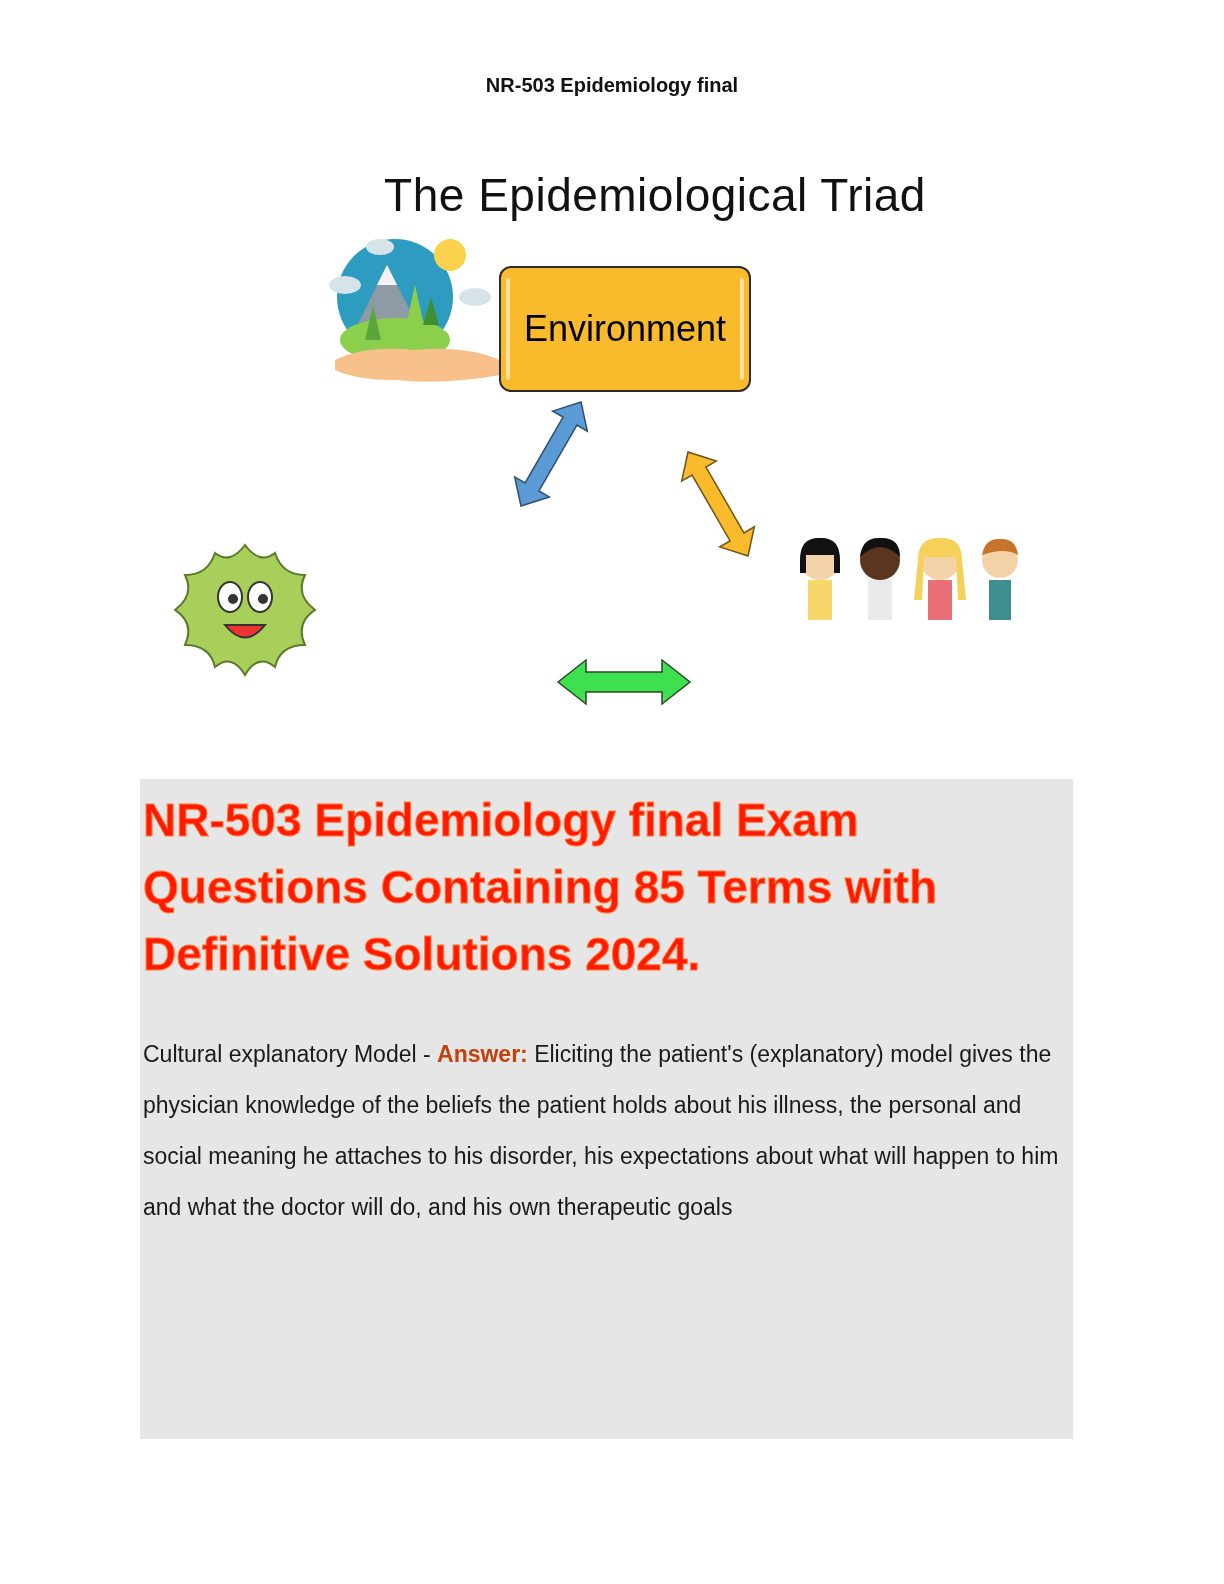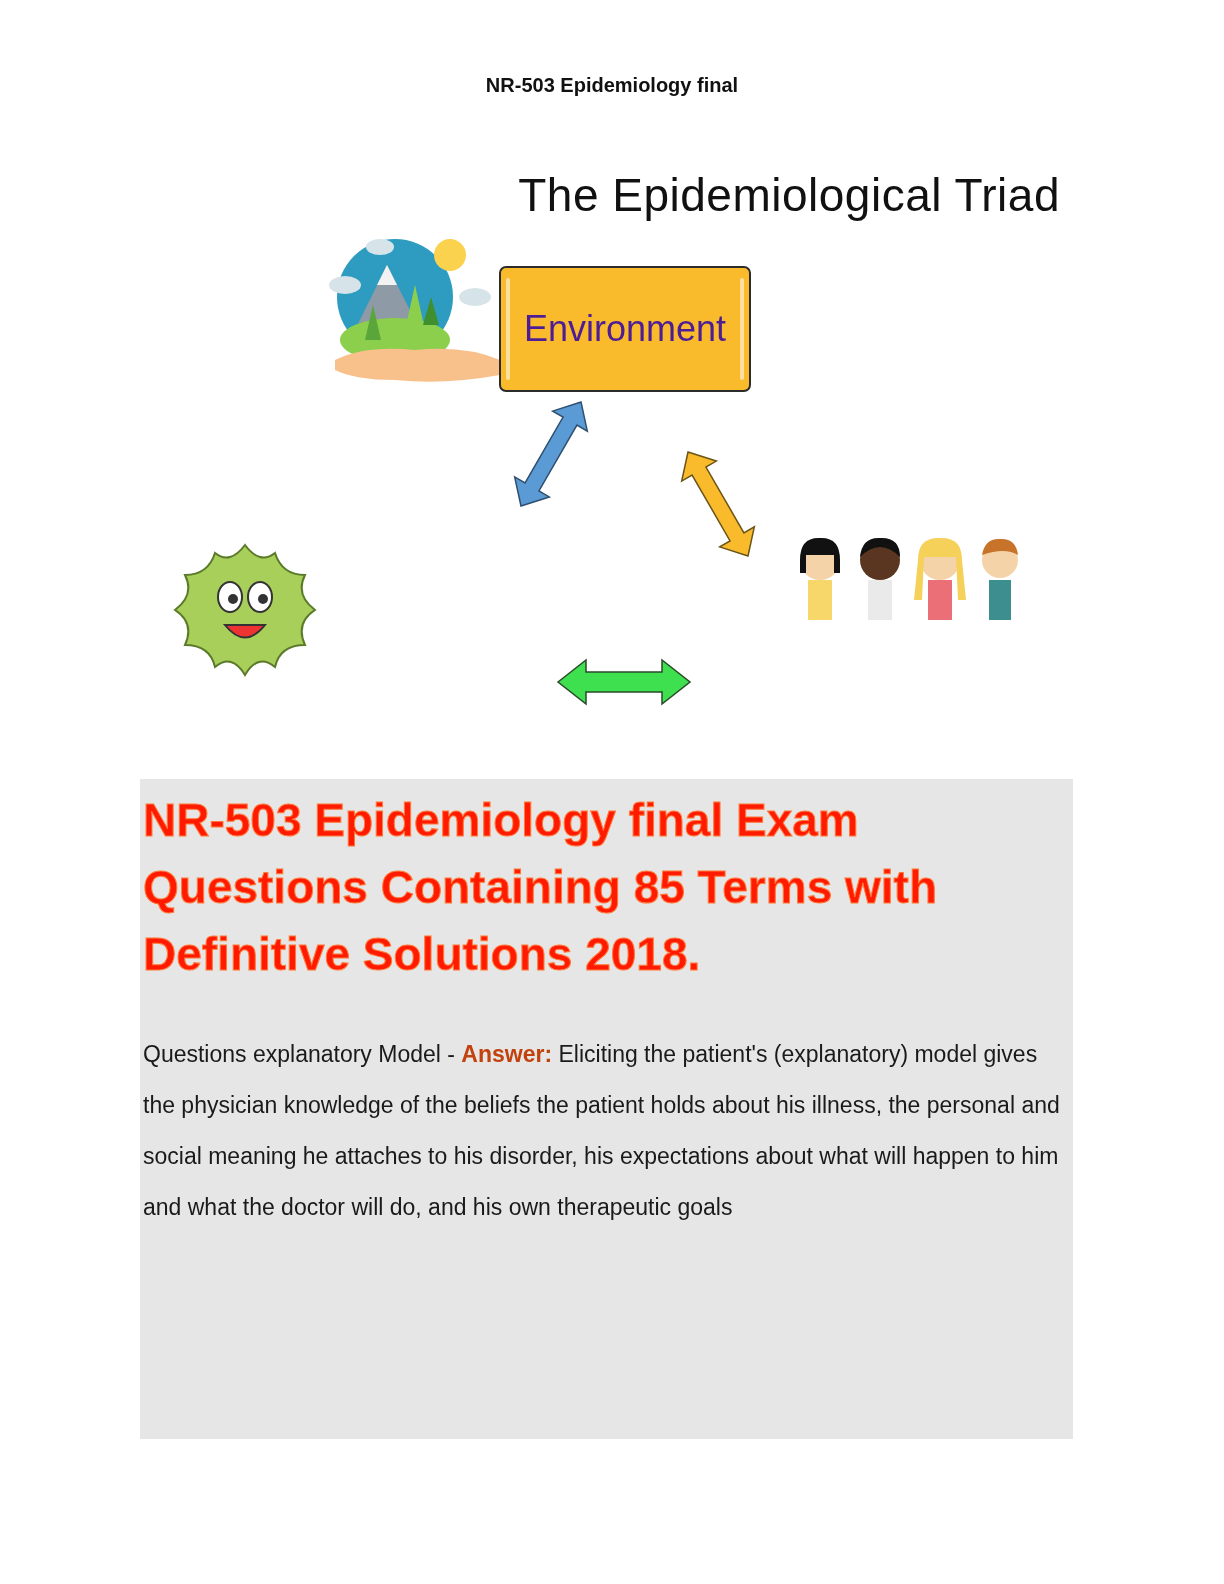--- a/index.html
+++ b/index.html
@@ -1,20 +1,20 @@
 <!DOCTYPE html>
 <html><head>
 <meta charset="utf-8">
 <style>
   html, body { margin: 0; padding: 0; background: #ffffff; }
   body { width: 1224px; height: 1584px; position: relative; overflow: hidden; font-family: "Liberation Sans", "DejaVu Sans", sans-serif; color: #111; }
   .page-header { position: absolute; top: 74px; left: 0; width: 1224px; text-align: center; font-size: 20px; font-weight: bold; color: #111; }
   .figure { position: absolute; left: 160px; top: 160px; width: 900px; height: 600px; }
-  .triad-title { position: absolute; left: 0; top: 8px; width: 900px; text-align: right; font-size: 46px; color: #111; padding-left: 90px; box-sizing: border-box; letter-spacing: 0.5px; }
-  .box { position: absolute; border: 2px solid #2b2b2b; border-radius: 7px; box-sizing: border-box; display: flex; align-items: center; justify-content: center; color: #4c1d95; font-size: 36px; }
+  .triad-title { position: absolute; left: 0; top: 8px; width: 900px; text-align: center; font-size: 46px; color: #111; padding-left: 90px; box-sizing: border-box; letter-spacing: 0.5px; }
+  .box { position: absolute; border: 2px solid #2b2b2b; border-radius: 12px; box-sizing: border-box; display: flex; align-items: center; justify-content: center; color: #000000; font-size: 36px; }
   .box::before, .box::after { content: ""; position: absolute; top: 10px; bottom: 10px; width: 4px; border-radius: 2px; background: rgba(255,255,255,0.55); }
   .box::before { left: 5px; } .box::after { right: 5px; }
   .box-env { left: 339px; top: 106px; width: 252px; height: 126px; background: #f9bb2c; }
   .box-agent { left: 135px; top: 459px; width: 251px; height: 127px; background: #5b9bd5; }
   .box-host { left: 543px; top: 459px; width: 252px; height: 127px; background: #3ee04f; }
   .arrows { position: absolute; left: 0; top: 0; }
   .pic { position: absolute; }
   .content-box { position: absolute; left: 140px; top: 779px; width: 933px; height: 660px; background: #e6e6e6; }
   .doc-title { position: absolute; left: 3px; top: 8px; width: 900px; font-size: 46px; line-height: 67px; font-weight: bold; color: #ff1a00; -webkit-text-stroke: 1px #ff7a3a; }
   .para { position: absolute; left: 3px; width: 925px; font-size: 23px; line-height: 51px; color: #1a1a1a; }
@@ -86,19 +86,19 @@
     </g>
     <g transform="translate(398,522)">
       <polygon points="0,0 28,-22 28,-10 104,-10 104,-22 132,0 104,22 104,10 28,10 28,22" fill="#3ee04f" stroke="#2a4a2a" stroke-width="1.5"></polygon>
     </g>
   </svg>
 
   <div class="box box-env">Environment</div>
 </div>
 
 <div class="content-box">
-  <div class="doc-title">NR-503 Epidemiology final Exam Questions Containing 85 Terms with Definitive Solutions 2018.</div>
+  <div class="doc-title">NR-503 Epidemiology final Exam Questions Containing 85 Terms with Definitive Solutions 2024.</div>
 
   <div class="para p1">
-    <span>Questions explanatory Model - </span><span class="ans">Answer:</span><span> Eliciting the patient's (explanatory) model gives the physician knowledge of the beliefs the patient holds about his illness, the personal and social meaning he attaches to his disorder, his expectations about what will happen to him and what the doctor will do, and his own therapeutic goals</span>
+    <span>Cultural explanatory Model - </span><span class="ans">Answer:</span><span> Eliciting the patient's (explanatory) model gives the physician knowledge of the beliefs the patient holds about his illness, the personal and social meaning he attaches to his disorder, his expectations about what will happen to him and what the doctor will do, and his own therapeutic goals</span>
   </div>
 
 </div>
 
 </body></html>

